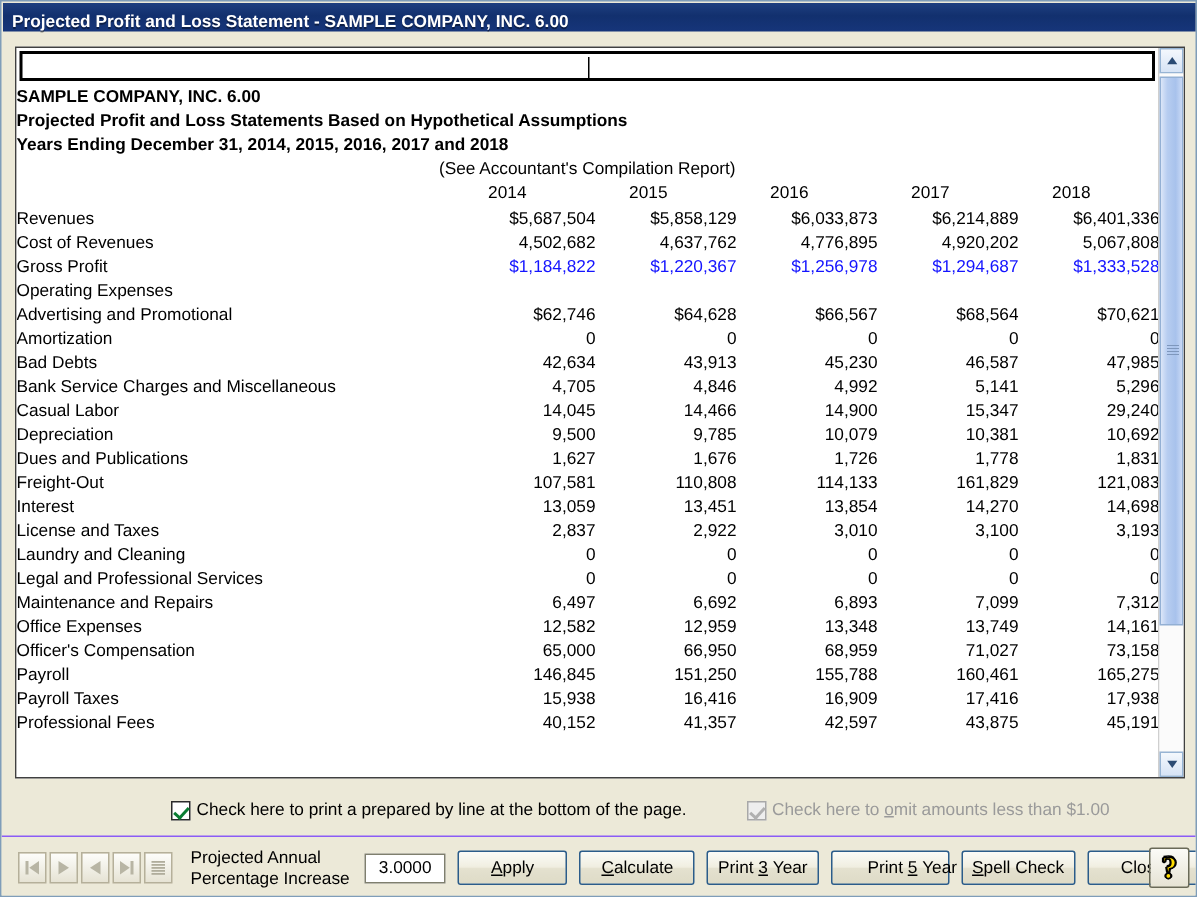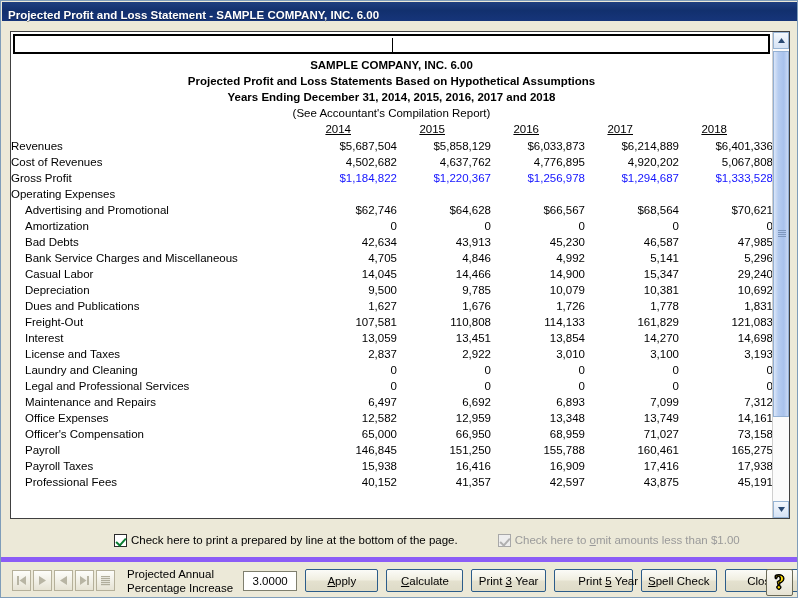--- a/index.html
+++ b/index.html
@@ -81,21 +81,20 @@
 
   
   .report {
     position: relative;
     font-family: "Liberation Sans", sans-serif;
     font-size: 11.5px;
     color: #000000;
     padding-top: 3px;
   }
   .rpt-title {
-    text-align: center;
     font-weight: bold;
     font-size: 11.5px;
     line-height: 16px;
     white-space: nowrap;
   }
   .rpt-sub {
     text-align: center;
     font-size: 11.5px;
     line-height: 16px;
     white-space: nowrap;
@@ -123,23 +122,23 @@
   td.num {
     width: 94px;
     text-align: right;
     padding-right: 8px;
   }
   td.yr {
     width: 94px;
     text-align: left;
     padding-right: 8px;
   }
-  tr.indent td.lbl { padding-left: 14px; }
+  tr.indent td.lbl { padding-left: 0; }
   tr.blue td.num { color: #1414ff; }
-  tr.hdr td { height: 17px; line-height: 17px; text-decoration: underline; }
+  tr.hdr td { height: 17px; line-height: 17px; }
   .yrwrap { display: block; text-align: right; padding-right: 46px; }
 
   
   .vscroll {
     position: absolute;
     right: 0; top: 0;
     width: 17px;
     height: 100%;
     background: #f7f7f7;
     border-left: 1px solid #cfcfcf;
@@ -233,21 +232,21 @@
   .opt-label.disabled { color: #9a9a9a; }
   .u { text-decoration: underline; }
 
   
   .bottombar {
     position: absolute;
     left: 0; top: 556px;
     width: 798px;
     height: 42px;
     background: #ece9d8;
-    border-top: 5px solid #8b5cf6;
+    border-top: 1px solid #8b5cf6;
     display: flex;
     align-items: center;
     box-sizing: border-box;
   }
   .navgroup {
     display: flex;
     align-items: center;
     margin-left: 11px;
   }
   .navbtn {

